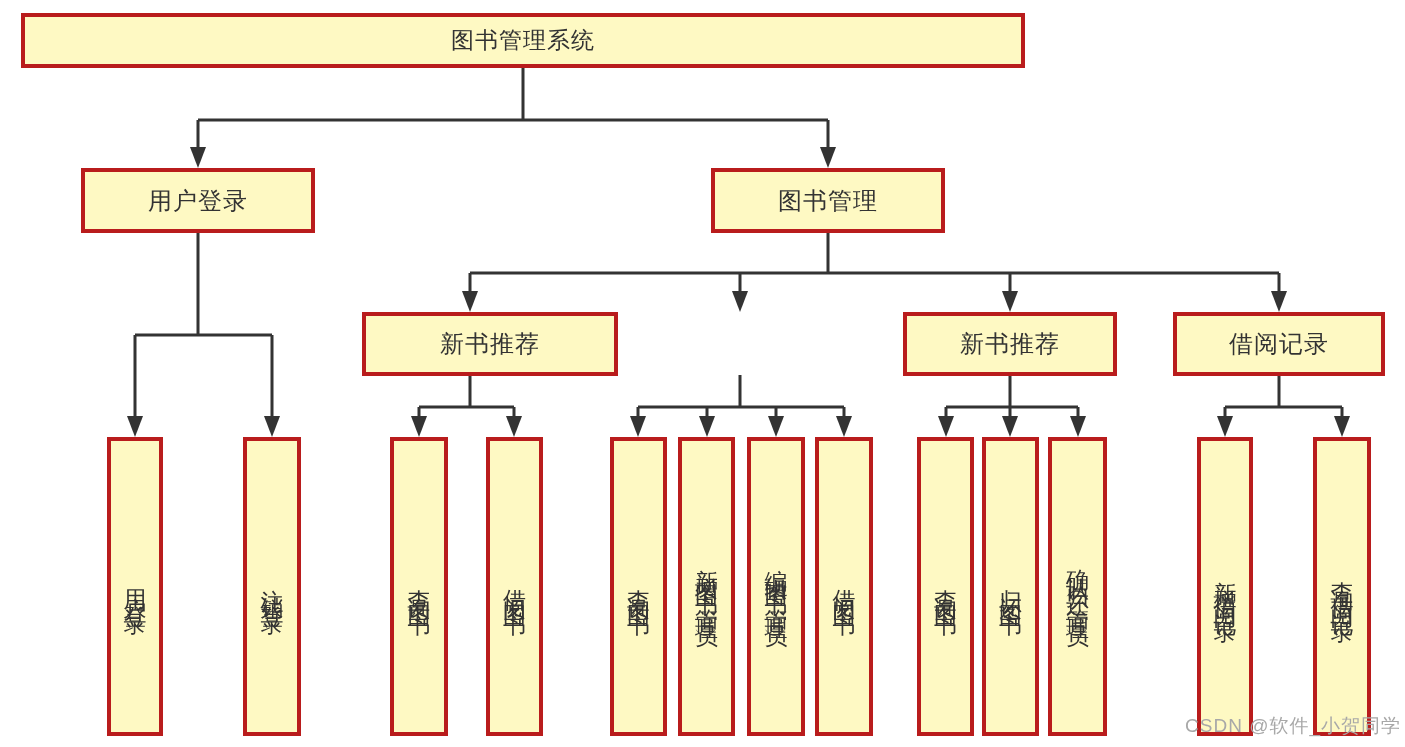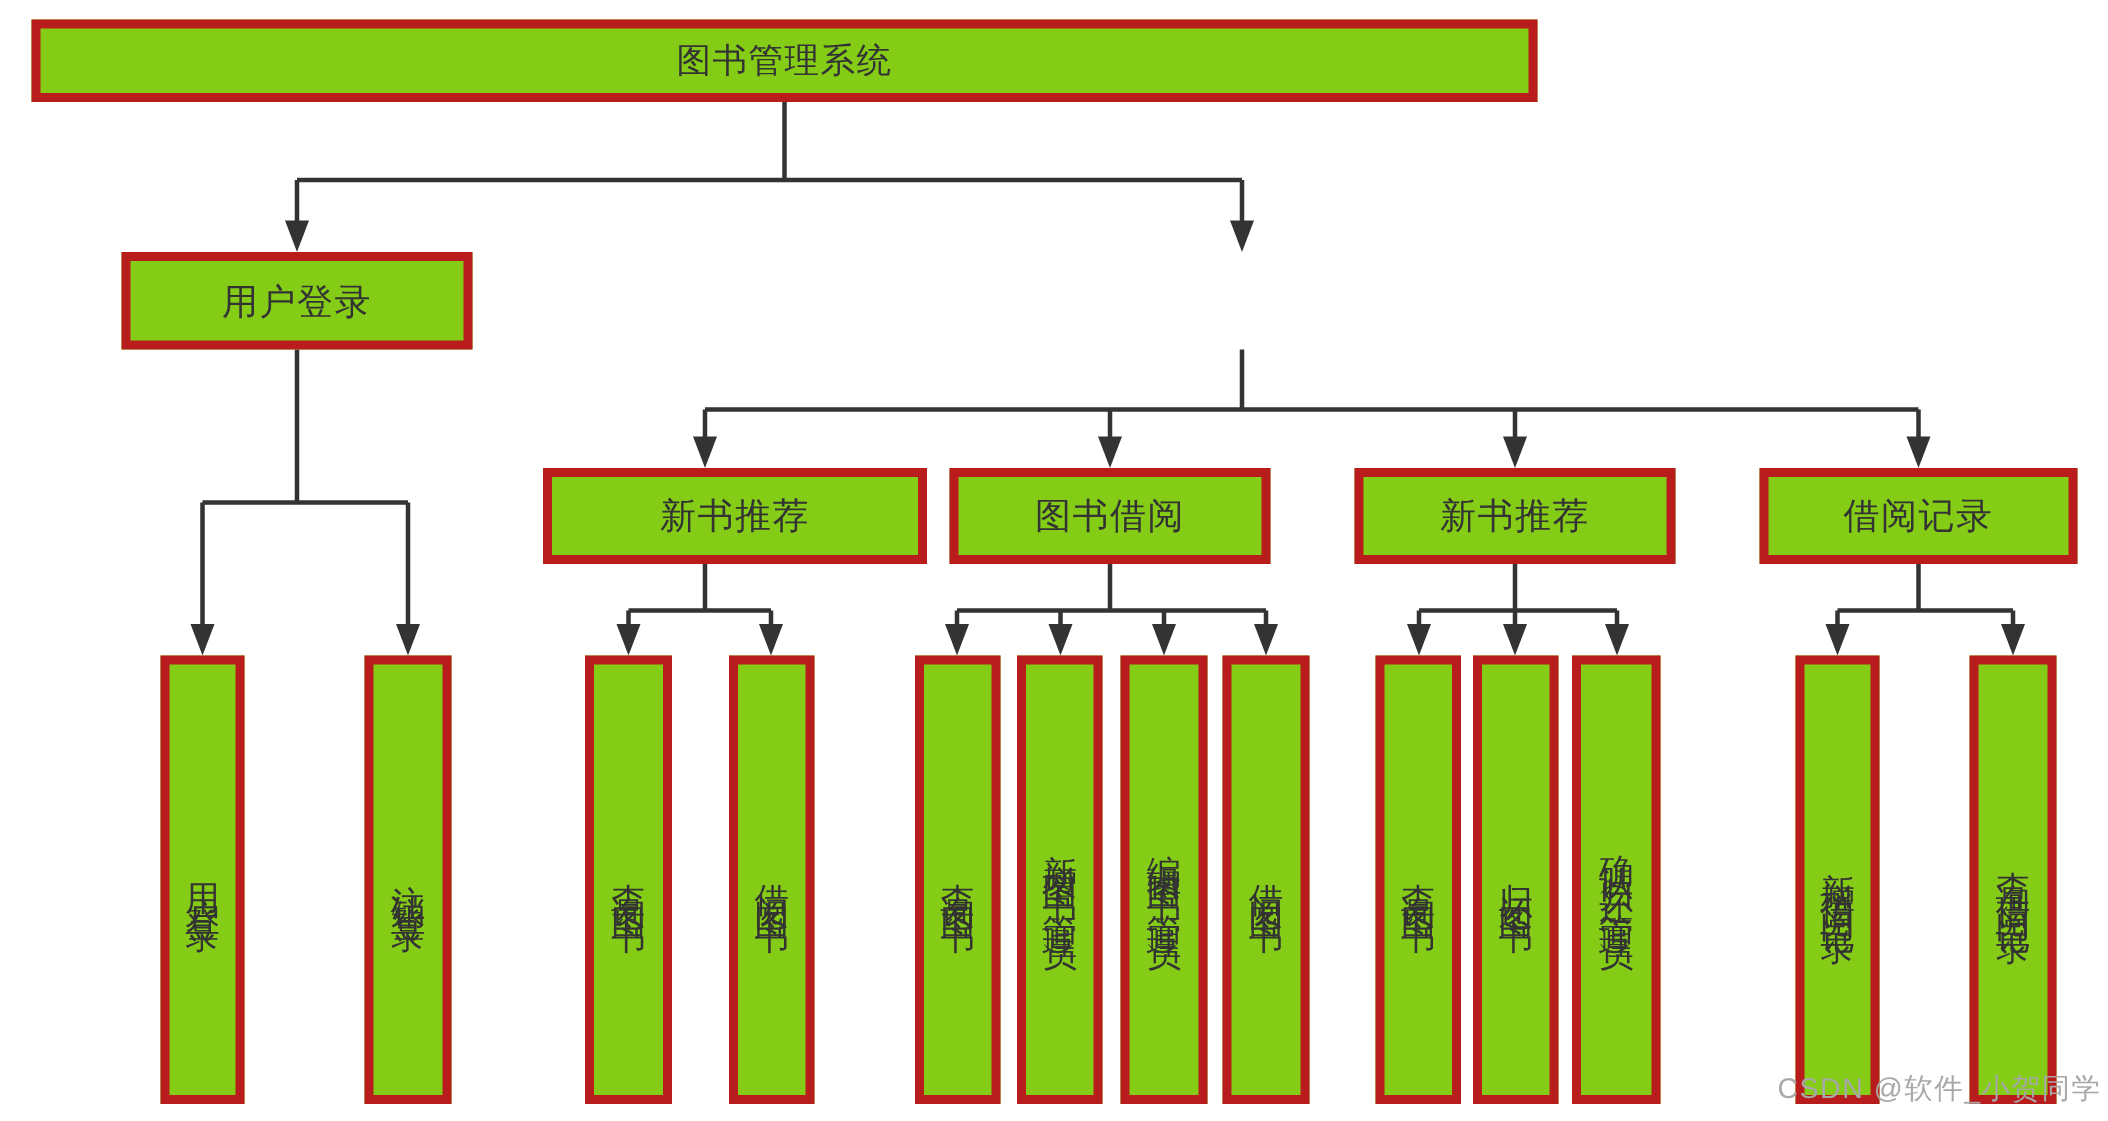--- a/index.html
+++ b/index.html
@@ -13,22 +13,22 @@
   }
   #wires {
     position: absolute;
     left: 0; top: 0;
     width: 1405px; height: 747px;
     z-index: 0;
   }
   .node {
     position: absolute;
     box-sizing: border-box;
-    border: 6px solid #b91c1c;
-    background: #84cc16;
+    border: 4px solid #b91c1c;
+    background: #fef9c3;
     color: #333333;
     display: flex;
     align-items: center;
     justify-content: center;
     z-index: 1;
     white-space: nowrap;
   }
   .h-node { font-size: 24px; letter-spacing: 1px; }
   .root-node { left: 21px; top: 13px; width: 1004px; height: 55px; font-size: 23px; }
   .l2-node { top: 168px; width: 234px; height: 65px; }
@@ -94,23 +94,23 @@
       <polygon points="1002,416 1018,416 1010,437"></polygon>
       <polygon points="1070,416 1086,416 1078,437"></polygon>
       <polygon points="1217,416 1233,416 1225,437"></polygon>
       <polygon points="1334,416 1350,416 1342,437"></polygon>
     </g>
   </svg>
 
   <div class="node h-node root-node">图书管理系统</div>
 
   <div class="node h-node l2-node" style="left:81px;">用户登录</div>
+  <div class="node h-node l2-node" style="left:711px;">图书管理</div>
 
   <div class="node h-node l3-node" style="left:362px;width:256px;">新书推荐</div>
-  <div class="node h-node l3-node" style="left:633px;width:214px;">图书借阅</div>
   <div class="node h-node l3-node" style="left:903px;width:214px;">新书推荐</div>
   <div class="node h-node l3-node" style="left:1173px;width:212px;">借阅记录</div>
 
   <div class="node leaf" style="left:107px;width:56px;">用户登录</div>
   <div class="node leaf" style="left:243px;width:58px;">注销登录</div>
 
   <div class="node leaf" style="left:390px;width:58px;">查询图书</div>
   <div class="node leaf" style="left:486px;width:57px;">借阅图书</div>
 
   <div class="node leaf" style="left:610px;width:57px;">查询图书</div>

